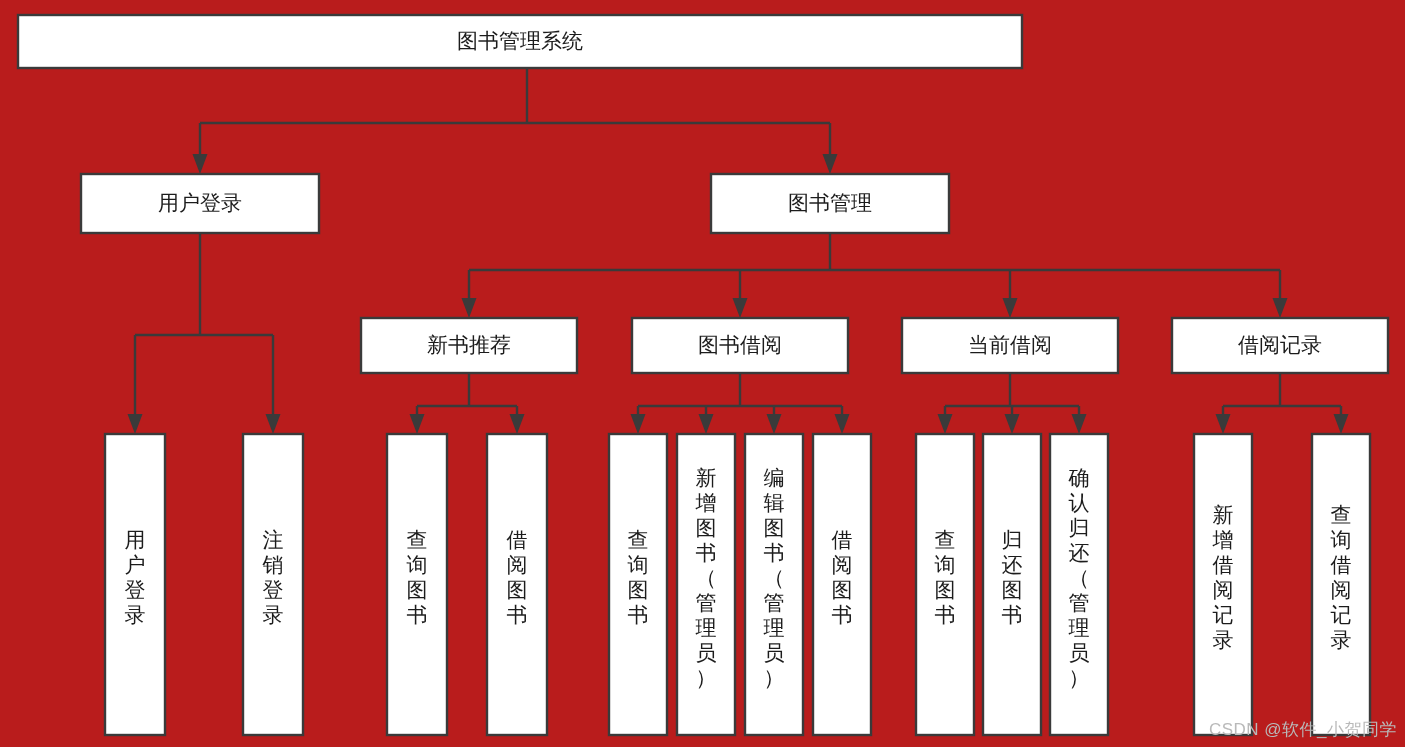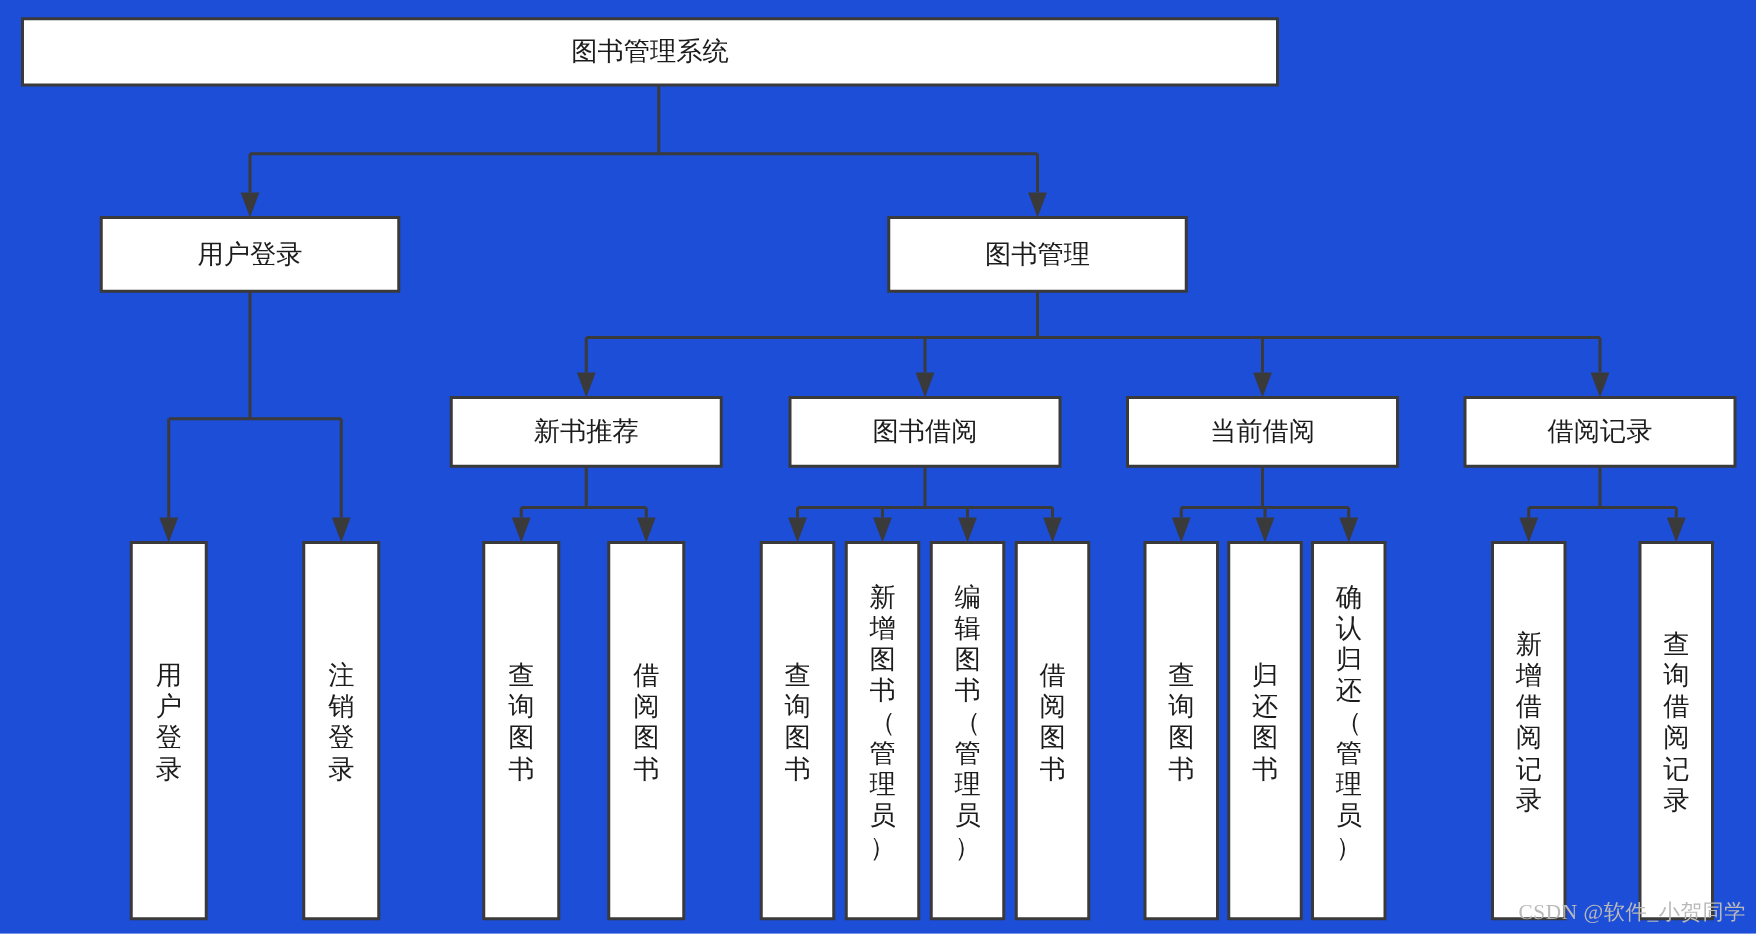--- a/index.html
+++ b/index.html
@@ -8,21 +8,21 @@
     padding: 0;
     background: #ffffff;
   }
   body {
     font-family: "Liberation Sans", "DejaVu Sans", sans-serif;
   }
   #diagram-root {
     position: relative;
     width: 1405px;
     height: 747px;
-    background: #1d4ed8;
+    background: #b91c1c;
     overflow: hidden;
   }
   svg.diagram-canvas {
     position: absolute;
     left: 0;
     top: 0;
     width: 1405px;
     height: 747px;
     display: block;
   }
@@ -51,21 +51,21 @@
     stroke-linecap: butt;
   }
   .arrow-head {
     fill: #3a3a3a;
     stroke: none;
   }
   .watermark-text {
     position: absolute;
     right: 8px;
     bottom: 6px;
-    font-family: Liberation Serif, serif;
+    font-family: Liberation Sans, sans-serif;
     font-size: 17px;
     color: #b9b9b9;
     letter-spacing: 0.5px;
     white-space: nowrap;
     user-select: none;
   }
 </style>
 </head>
 <body>
 

